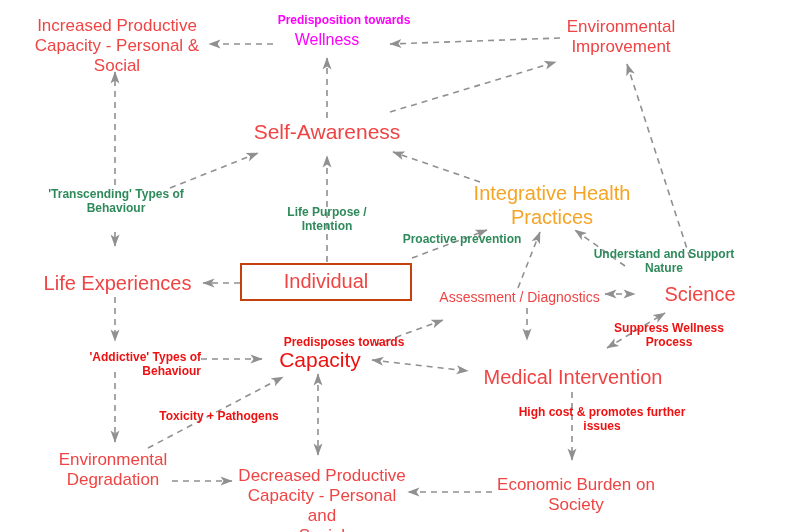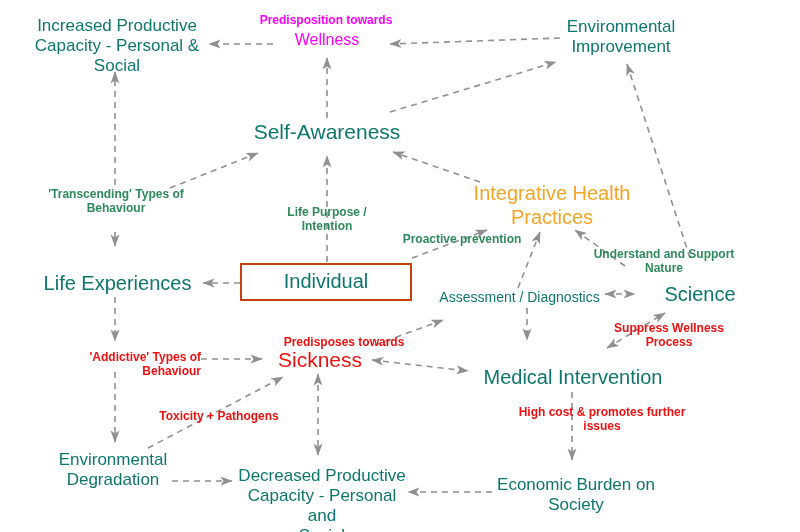--- a/index.html
+++ b/index.html
@@ -23,36 +23,36 @@
     top: 0;
     width: 800px;
     height: 532px;
     pointer-events: none;
   }
   .node {
     position: absolute;
     text-align: center;
     line-height: 1.18;
     white-space: pre-line;
-    color: #0f766e;
+    color: #ef4444;
   }
   .node-lg { font-size: 19px; }
   .node-md { font-size: 17px; }
   .node-sm { font-size: 14px; }
   .lbl {
     position: absolute;
     text-align: center;
     line-height: 1.15;
     white-space: pre-line;
     font-size: 12px;
     font-weight: bold;
   }
   .lbl-green { color: #2f8a5b; }
   .lbl-red   { color: #ee1111; }
-  .lbl-mag   { color: #ff00ff; }
+  .lbl-mag   { color: #ff00ff; margin-left: 18px; }
   .node-mag  { color: #ff00ff; }
   .node-red  { color: #ee1111; }
   .node-org  { color: #f5a425; }
   .boxed {
     border: 2px solid #c2410c;
     background: #ffffff;
     box-sizing: border-box;
     display: flex;
     align-items: center;
     justify-content: center;
@@ -146,21 +146,21 @@
 Practices</div>
 
   <div class="node node-lg" style="left:35px; top:272px; width:165px; font-size:20px;">Life Experiences</div>
 
   <div class="node node-lg boxed" style="left:240px; top:263px; width:172px; height:38px; font-size:20px;">Individual</div>
 
   <div class="node node-sm" style="left:437px; top:289px; width:165px;">Assessment / Diagnostics</div>
 
   <div class="node node-lg" style="left:645px; top:283px; width:110px; font-size:20px;">Science</div>
 
-  <div class="node node-lg node-red" style="left:265px; top:348px; width:110px; font-size:21px;">Sickness</div>
+  <div class="node node-lg node-red" style="left:265px; top:348px; width:110px; font-size:21px;">Capacity</div>
 
   <div class="node node-lg" style="left:477px; top:366px; width:192px; font-size:20px;">Medical Intervention</div>
 
   <div class="node node-md" style="left:38px; top:450px; width:150px;">Environmental
 Degradation</div>
 
   <div class="node node-md" style="left:232px; top:466px; width:180px;">Decreased Productive
 Capacity - Personal and
 Social</div>
 

